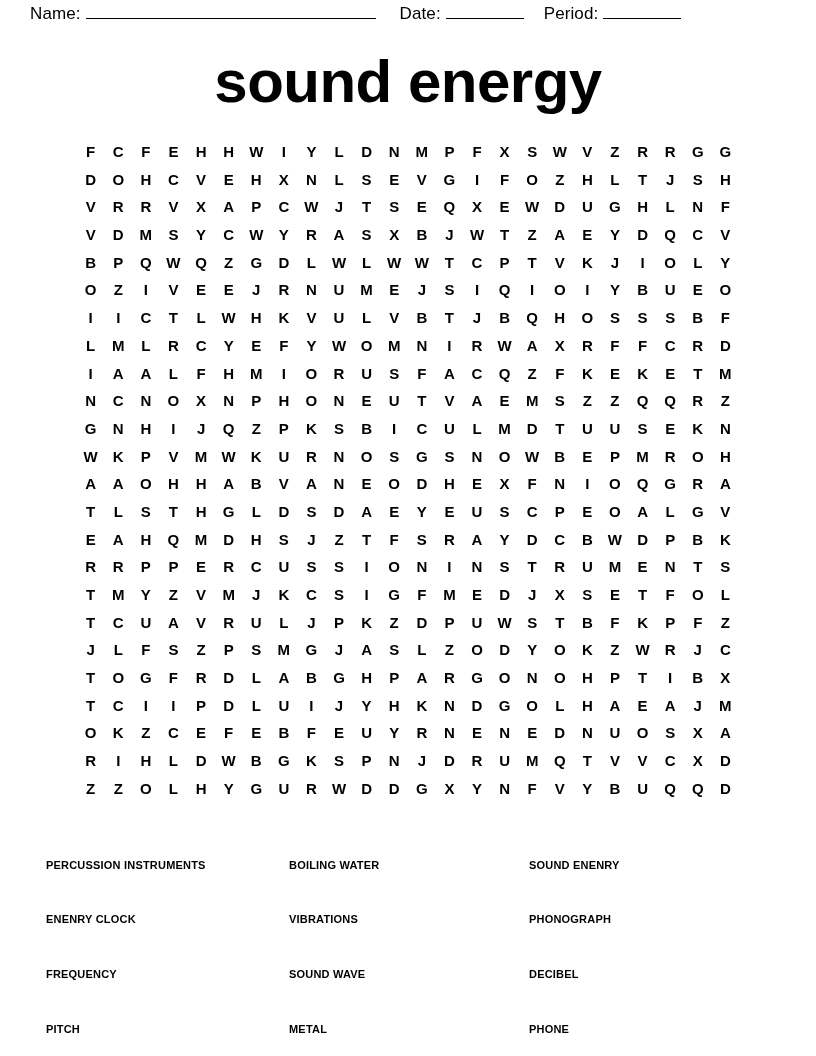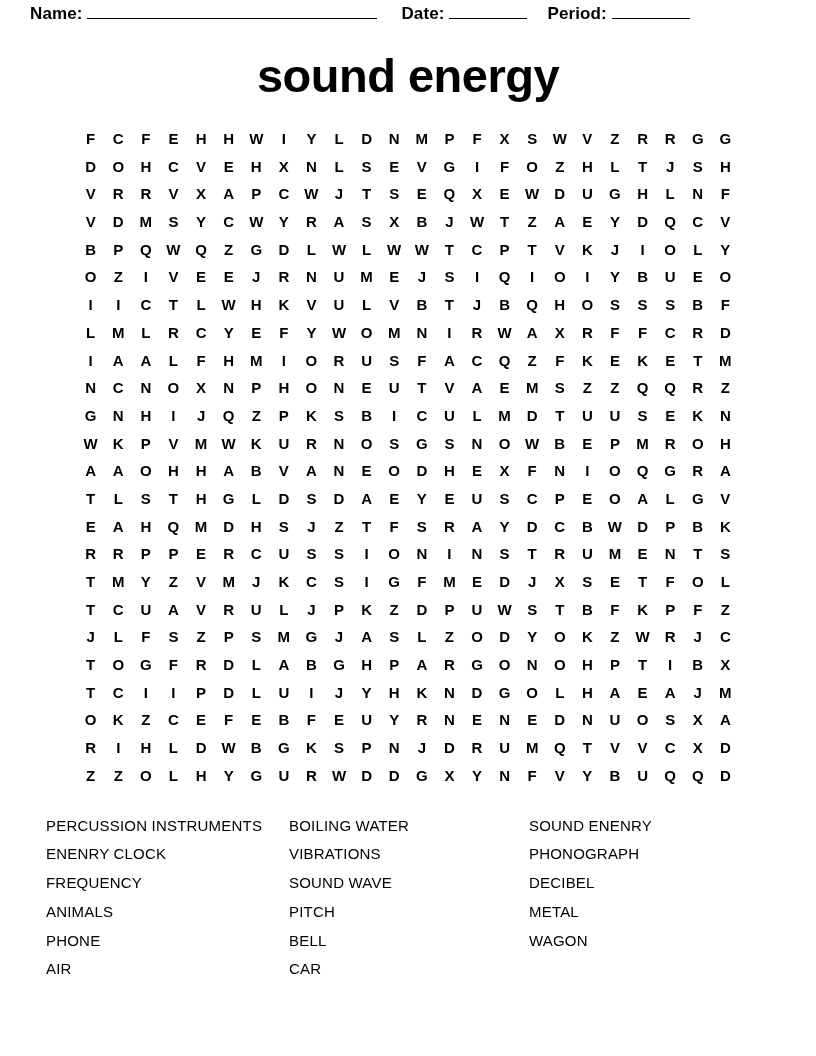--- a/index.html
+++ b/index.html
@@ -24,40 +24,39 @@
     font-size: 17px;
     letter-spacing: 0.1px;
     white-space: nowrap;
   }
   .field {
     display: flex;
     align-items: baseline;
   }
   .field-label {
     font-size: 17px;
-    font-weight: bold;
   }
   .rule {
     display: inline-block;
     border-bottom: 1px solid #000;
     height: 14px;
     margin-left: 5px;
   }
   .rule-name  { width: 290px; }
   .rule-date  { width: 78px; }
   .rule-period{ width: 78px; }
   .gap-a { width: 24px; }
   .gap-b { width: 20px; }
 
   
   .title {
     text-align: center;
     font-family: "Liberation Sans", sans-serif;
     font-weight: bold;
-    font-size: 47px;
+    font-size: 60px;
     line-height: 1;
     margin-top: 28px;
     letter-spacing: -0.5px;
   }
 
   
   .grid-wrap {
     margin-top: 26px;
     display: flex;
     justify-content: center;
@@ -80,25 +79,26 @@
   .wordlist {
     margin-top: 22px;
     padding-left: 46px;
     padding-right: 40px;
     display: grid;
     grid-template-columns: 243px 240px 1fr;
     row-gap: 0;
   }
   .word {
     font-family: "Liberation Sans", sans-serif;
-    font-weight: normal;
-    font-size: 15px;
+    font-weight: bold;
+    font-size: 11px;
     line-height: 28.8px;
     letter-spacing: 0.2px;
     white-space: nowrap;
+    margin-top: 26px;
   }
 </style>
 </head>
 <body>
 
 <div class="header">
   <div class="field">
     <span class="field-label">Name:</span>
     <span class="rule rule-name"></span>
   </div>
@@ -700,21 +700,20 @@
 <div class="wordlist" id="wordlist">
     <div class="word">PERCUSSION INSTRUMENTS</div>
     <div class="word">BOILING WATER</div>
     <div class="word">SOUND ENENRY</div>
     <div class="word">ENENRY CLOCK</div>
     <div class="word">VIBRATIONS</div>
     <div class="word">PHONOGRAPH</div>
     <div class="word">FREQUENCY</div>
     <div class="word">SOUND WAVE</div>
     <div class="word">DECIBEL</div>
-    <div class="word">ANIMALS</div>
     <div class="word">PITCH</div>
     <div class="word">METAL</div>
     <div class="word">PHONE</div>
     <div class="word">BELL</div>
     <div class="word">WAGON</div>
     <div class="word">AIR</div>
     <div class="word">CAR</div>
   </div>
 
 </body></html>

